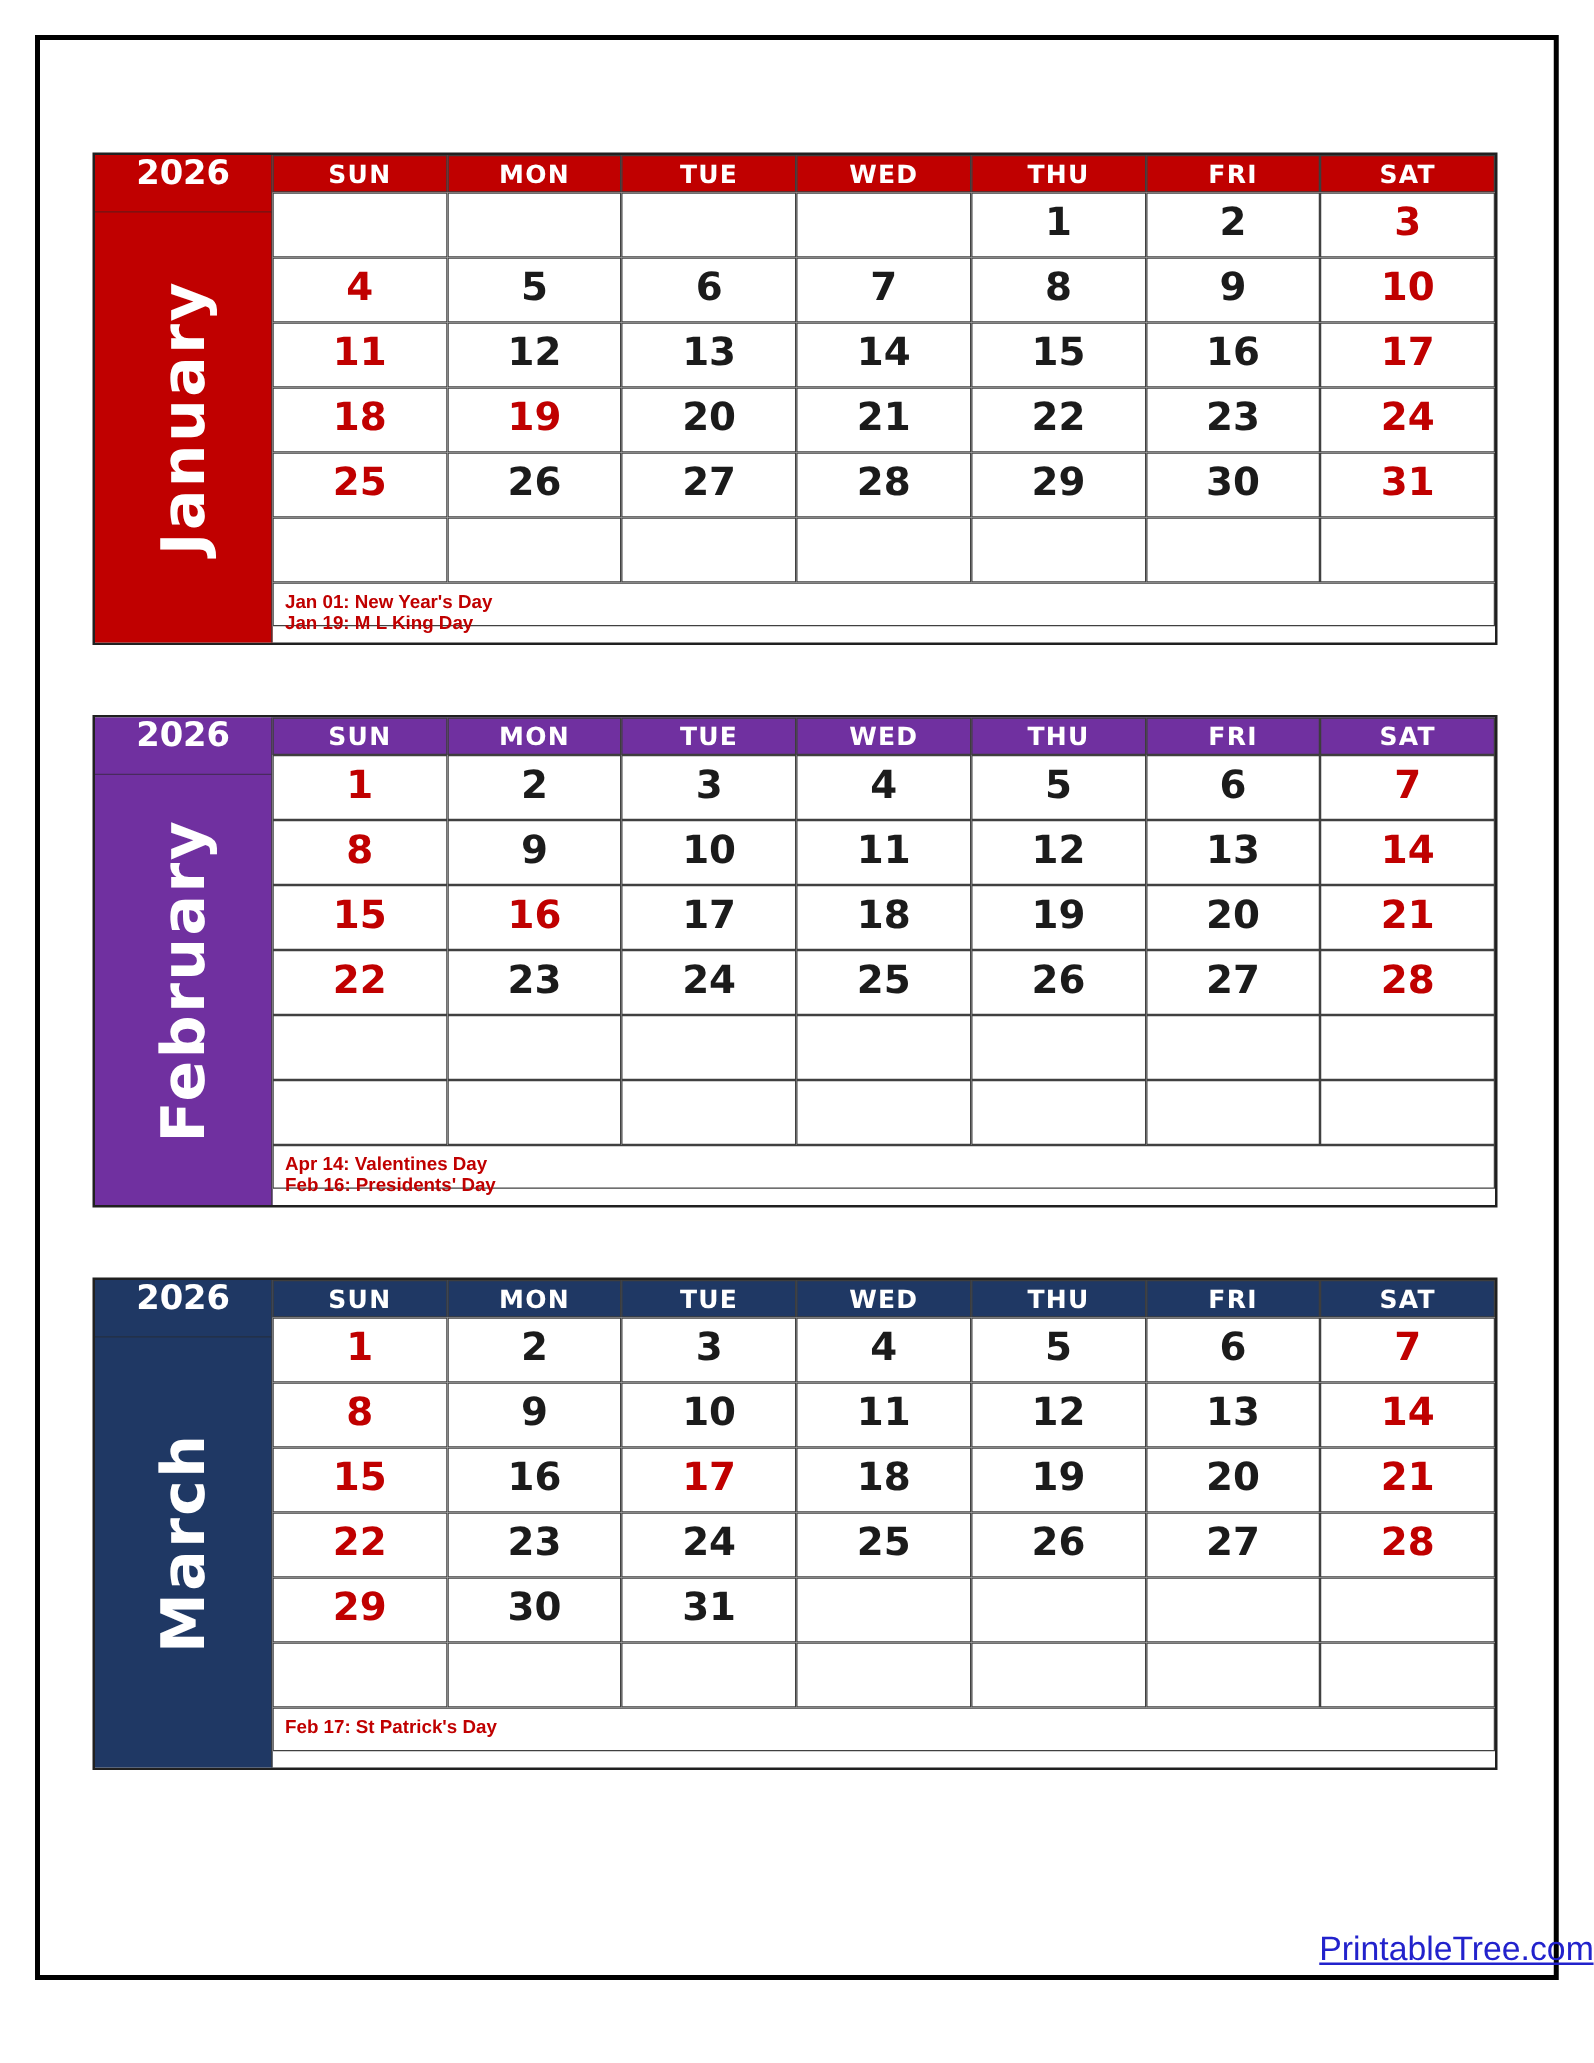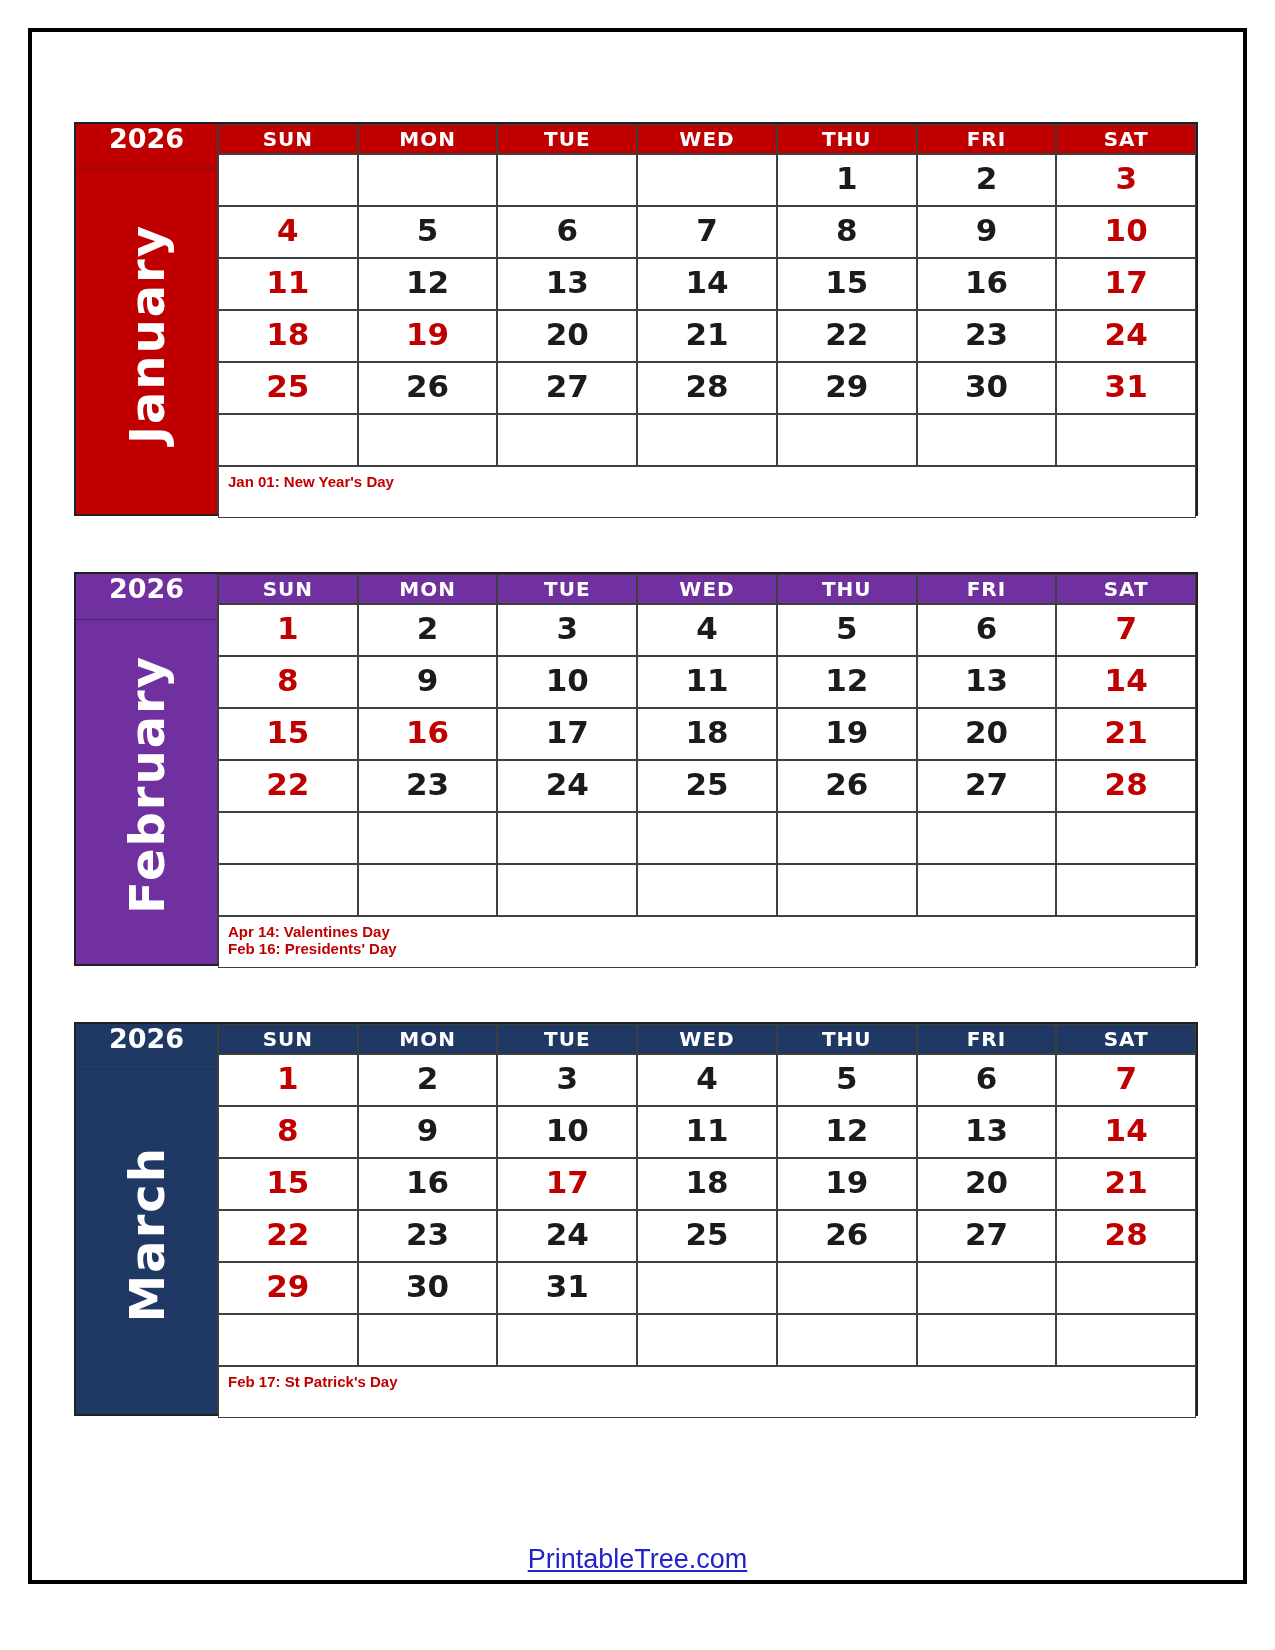--- a/index.html
+++ b/index.html
@@ -47,29 +47,29 @@
   .weeks{height:312px;}
   .week{display:flex;height:52px;}
   .day{
     flex:1;box-sizing:border-box;border:1px solid #404040;background:#fff;
     text-align:center;padding-top:5px;color:#1b1b1b;
     font-weight:bold;font-size:31px;line-height:36px;
     font-family:"DejaVu Sans",sans-serif;
   }
   .day.red{color:#C00000;}
   .notes{
-    height:52px;box-sizing:border-box;border:1px solid #404040;
+    height:35px;box-sizing:border-box;border:1px solid #404040;
     padding:6px 0 0 9px;background:#fff;
   }
   .note-line{
     color:#C00000;font-weight:bold;font-size:15px;line-height:17px;
     font-family:"Liberation Sans",sans-serif;
   }
   .site-link{
-    position:absolute;left:0;top:1544px;width:100%;text-align:center;
+    position:absolute;left:0;top:1544px;width:100%;text-align:right;
     font-size:27px;color:#2222CC;text-decoration:underline;
     font-family:"Liberation Sans",sans-serif;cursor:pointer;
   }
 </style>
 </head>
 <body>
 
 <div class="frame"></div>
 
 <section class="month m0" style="--mc: #C00000;">
@@ -140,20 +140,21 @@
           <div class="day"></div>
           <div class="day"></div>
           <div class="day"></div>
           <div class="day"></div>
           <div class="day"></div>
           <div class="day"></div>
         </div>
       </div>
     <div class="notes">
         <div class="note-line">Jan 01: New Year's Day</div>
+        <div class="note-line">Jan 19: M L King Day</div>
       </div>
   </div>
 </section>
 
 <section class="month m1" style="--mc: #7030A0;">
   <aside class="sidebar">
     <div class="year">2026</div>
     <div class="mname-wrap">
       <div class="mname">February</div>
     </div>

